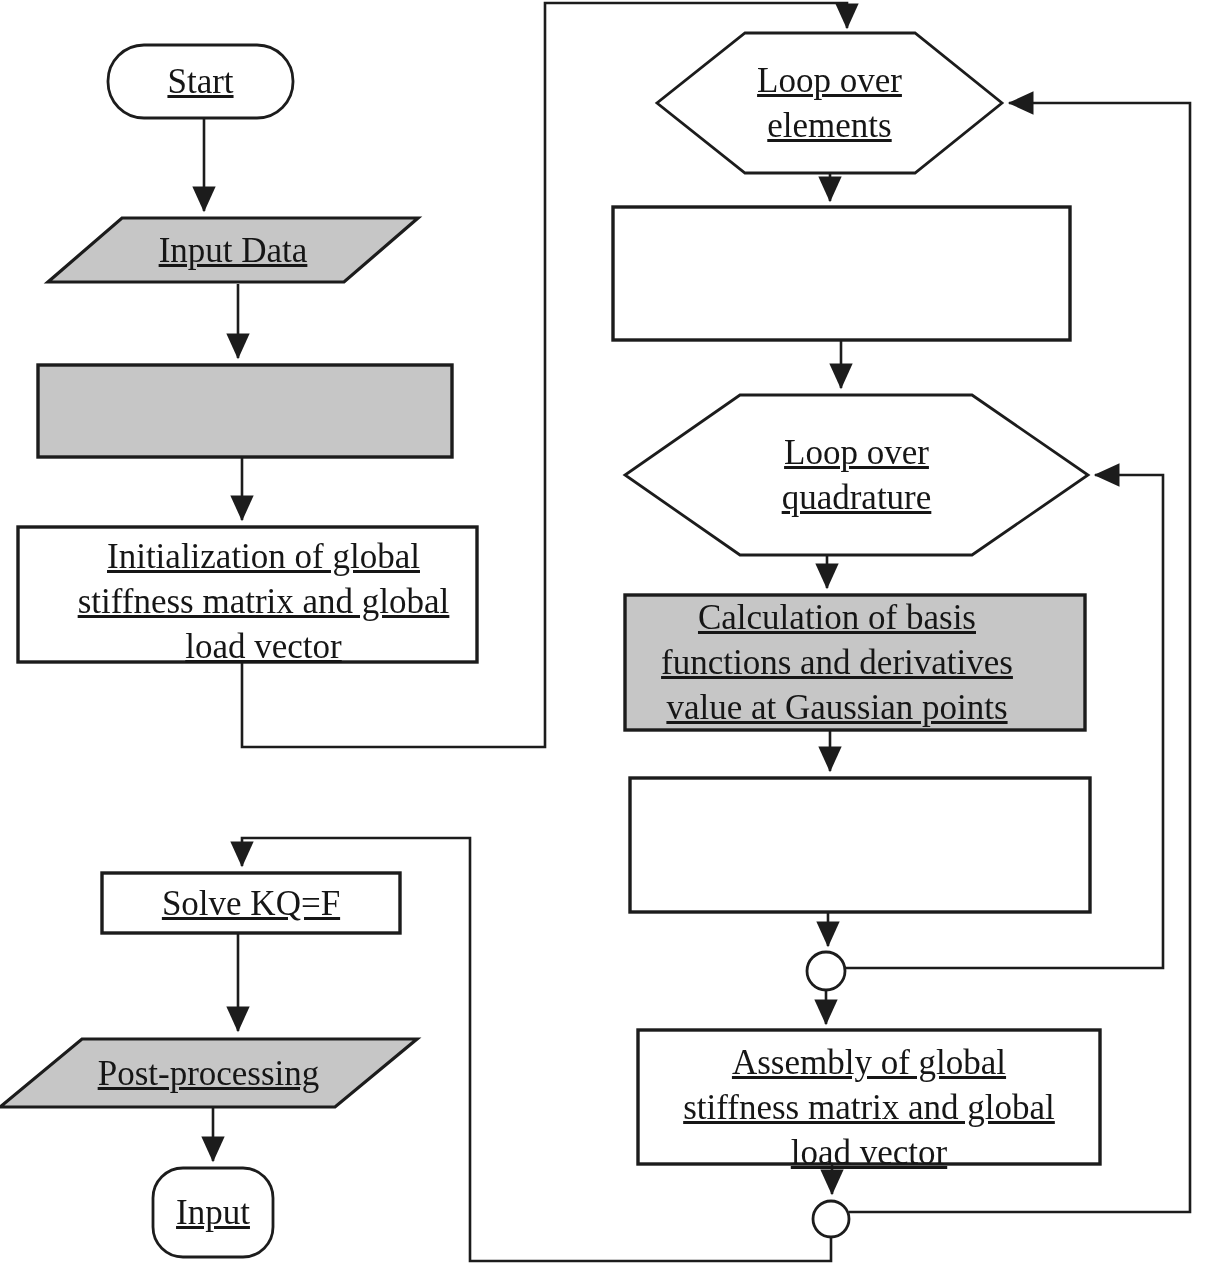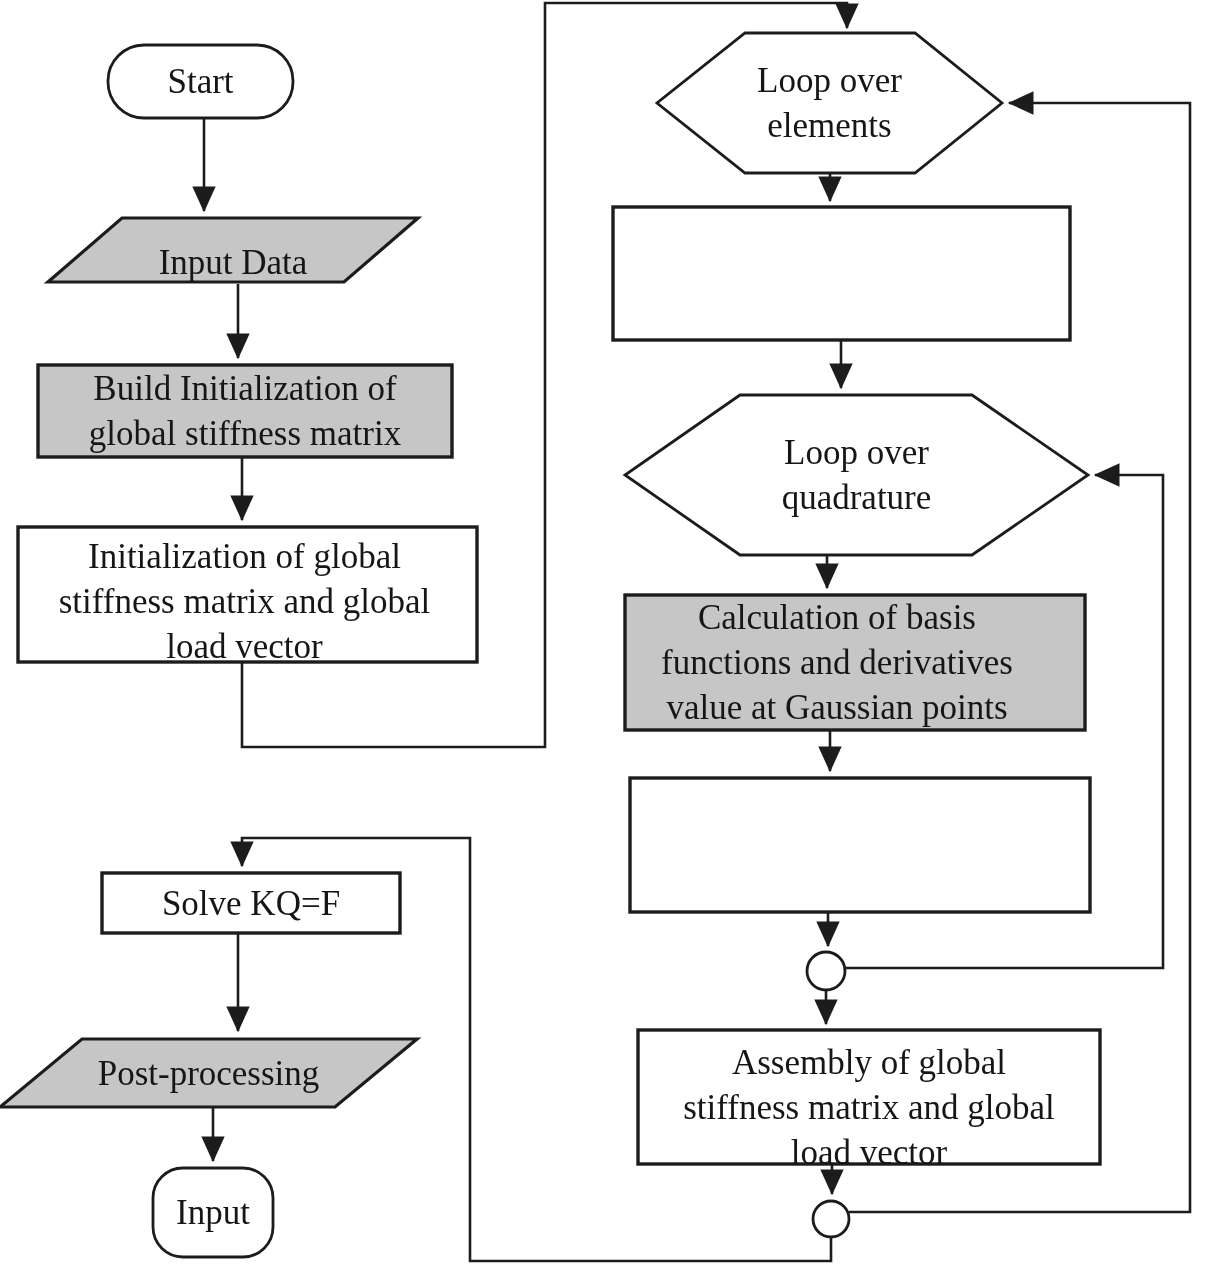--- a/index.html
+++ b/index.html
@@ -22,21 +22,21 @@
   .fill-gray{fill:#c6c6c6;}
   .arrowhead{fill:#1c1c1c;}
   .lbl{
     position:absolute;
     display:flex;align-items:center;justify-content:center;
     text-align:center;
     color:#161616;
     font-size:35px;line-height:45px;
     pointer-events:none;
   }
-  .lbl .t{white-space:pre-line;display:block;}
+  .lbl .t{white-space:pre-line;display:block;text-decoration:underline;}
 </style>
 </head>
 <body>
 
 <div class="canvas">
 
   <svg width="1208" height="1282" viewBox="0 0 1208 1282">
     <defs>
       <marker id="ah" viewBox="0 0 24 24" refX="22" refY="12" markerWidth="28" markerHeight="28" markerUnits="userSpaceOnUse" orient="auto">
         <path class="arrowhead" d="M1,2 L23,12 L1,22 Z"></path>
@@ -74,30 +74,26 @@
     <circle class="shape conn-circle fill-white" cx="831" cy="1219" r="18"></circle>
     <rect class="shape box fill-white" x="102" y="873" width="298" height="60"></rect>
     <polygon class="shape para fill-gray" points="82,1039 417,1039 335,1107 0,1107"></polygon>
     <rect class="shape pill fill-white" x="153" y="1168" width="120" height="89" rx="30" ry="30"></rect>
   </svg>
 
   <div class="lbl" style="left:108px;top:45px;width:185px;height:73px">
     <span class="t">Start</span>
     </div>
 
-  <div class="lbl" style="left:48px;top:230px;width:370px;height:64px">
+  <div class="lbl" style="left:48px;top:218px;width:370px;height:64px">
     <span class="t">Input Data</span>
     </div>
 
-  <div class="lbl" style="left:38px;top:365px;width:414px;height:92px">
-    <span class="t">Build Initialization of
-global stiffness matrix</span>
-    </div>
 
-  <div class="lbl" style="left:15px;top:527px;width:459px;height:149px">
+  <div class="lbl" style="left:34px;top:527px;width:459px;height:149px">
     <span class="t">Initialization of global
 stiffness matrix and global
 load vector</span>
     </div>
 
   <div class="lbl" style="left:657px;top:33px;width:345px;height:140px">
     <span class="t">Loop over
 elements</span>
     </div>
 

